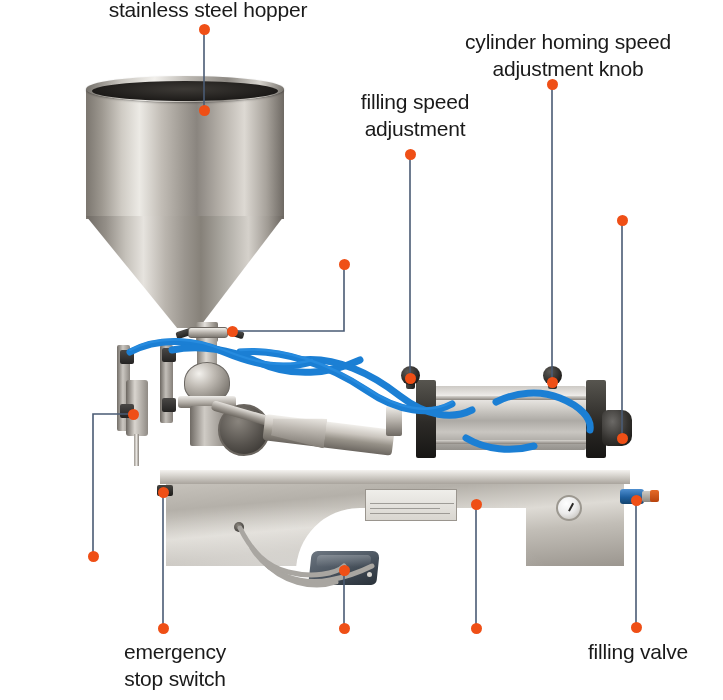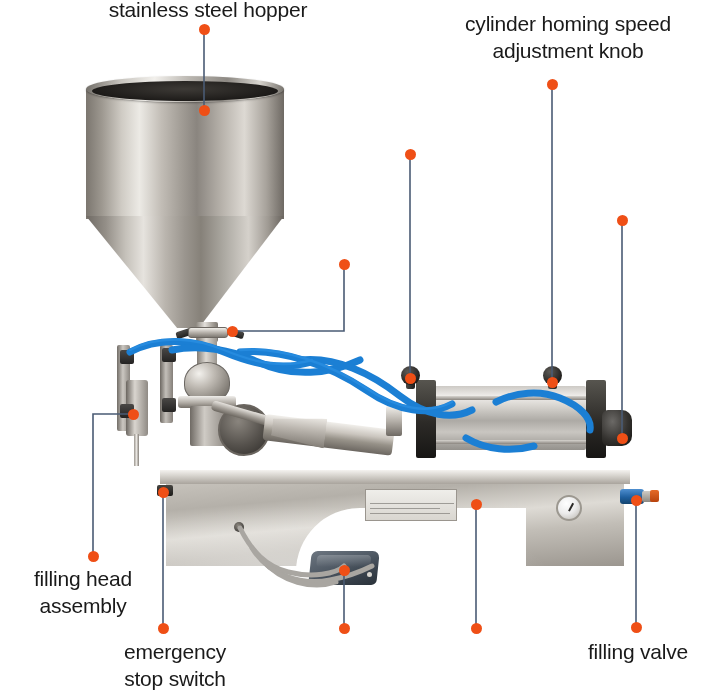--- a/index.html
+++ b/index.html
@@ -509,28 +509,28 @@
   <div class="dot" style="left:163px;top:492px"></div>
   <div class="dot" style="left:344px;top:628px"></div>
   <div class="dot" style="left:344px;top:570px"></div>
   <div class="dot" style="left:476px;top:628px"></div>
   <div class="dot" style="left:476px;top:504px"></div>
   <div class="dot" style="left:636px;top:627px"></div>
   <div class="dot" style="left:636px;top:500px"></div>
 
   <div class="callout c" style="left:98px;top:-4px;width:220px">stainless steel hopper</div>
 
-  <div class="callout c" style="left:438px;top:10px;width:260px">cylinder homing speed
+  <div class="callout c" style="left:438px;top:28px;width:260px">cylinder homing speed
 adjustment knob</div>
 
-
-
-
-  <div class="callout c" style="left:8px;top:565px;width:150px">filling head
-assembly</div>
+  <div class="callout c" style="left:340px;top:88px;width:150px">filling speed
+adjustment</div>
+
+
+
 
   <div class="callout c" style="left:95px;top:638px;width:160px">emergency
 stop switch</div>
 
 
 
   <div class="callout c" style="left:558px;top:638px;width:160px">filling valve</div>
 
 </div>
 

